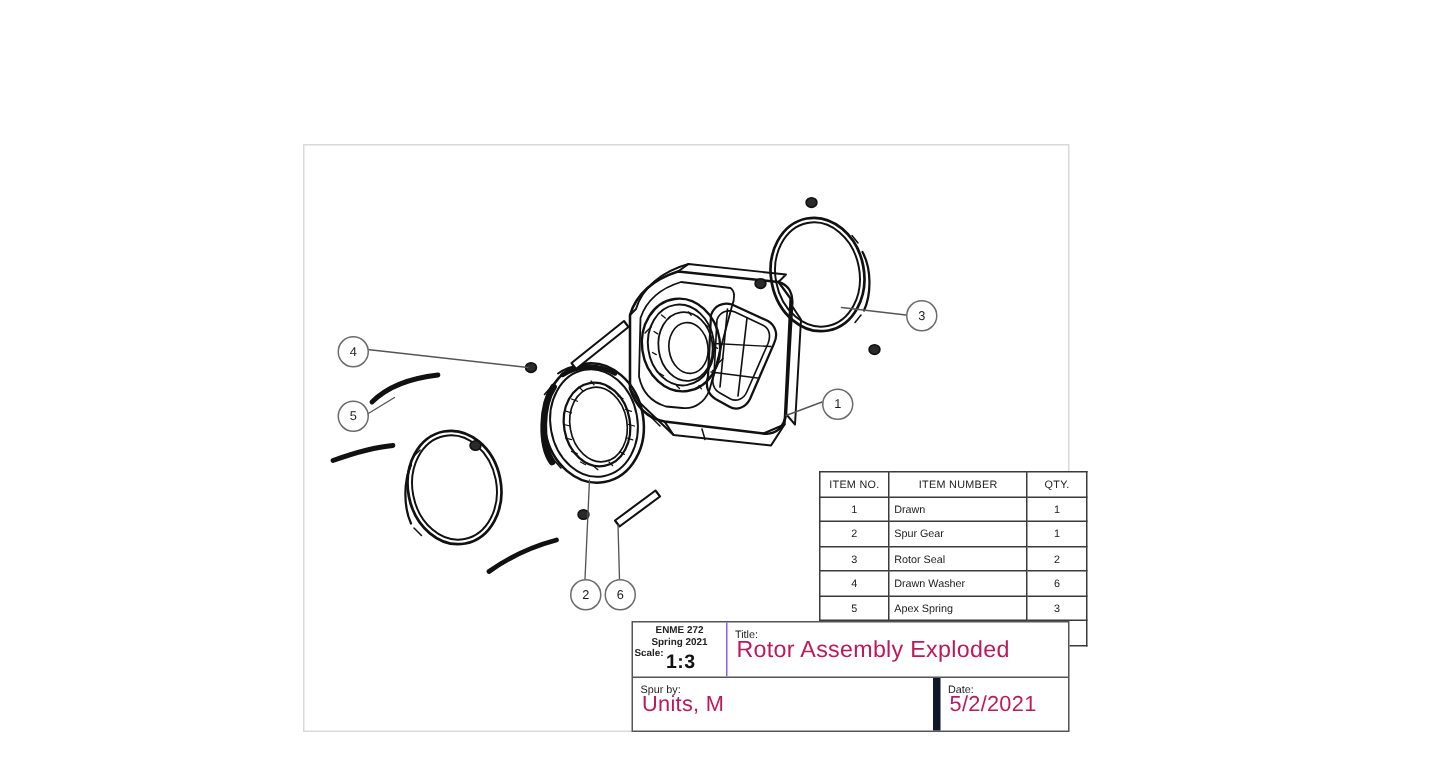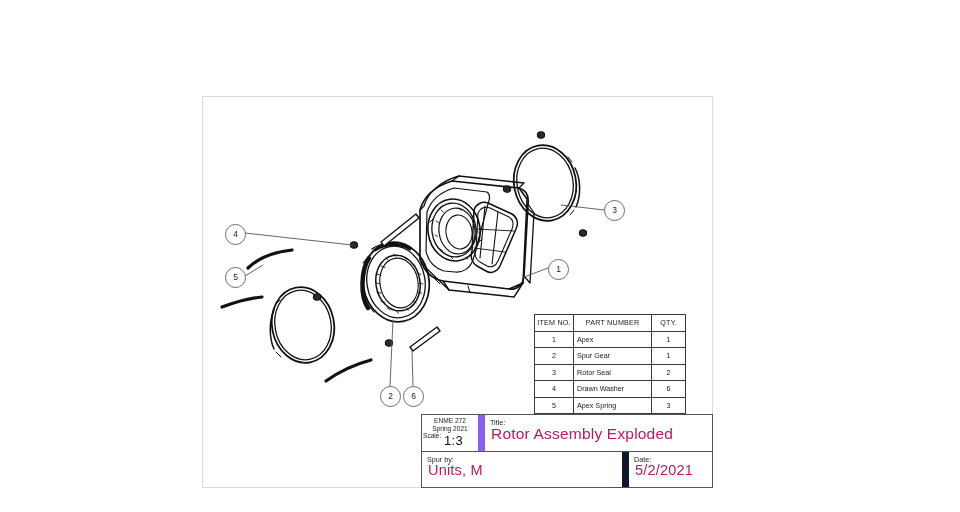--- a/index.html
+++ b/index.html
@@ -39,23 +39,23 @@
     left: 0;
     top: 0;
     width: 960px;
     height: 512px;
     pointer-events: none;
   }
 
   
   #bom-table {
     position: absolute;
-    left: 534px;
+    left: 546px;
     top: 314px;
-    width: 152px;
+    width: 179px;
     border-collapse: collapse;
     background: #fff;
     font-family: "Liberation Sans", sans-serif;
   }
   #bom-table td, #bom-table th {
     border: 1px solid #3a3a3a;
     font-size: 7.2px;
     color: #1a1a1a;
     padding: 0;
     height: 15.5px;
@@ -79,30 +79,31 @@
     border: 1px solid #555;
     background: #fff;
     display: flex;
     flex-direction: column;
   }
   .tb-row { display: flex; flex: 1 1 0; min-height: 0; }
   .tb-row.top { border-bottom: 1px solid #555; }
   .tb-left {
     width: 63px;
     box-sizing: border-box;
-    border-right: 7px solid #8b5cf6;
+    border-right: 1px solid #8b5cf6;
     position: relative;
     flex: 0 0 63px;
+    font-weight: bold;
   }
   .tb-main { flex: 1 1 auto; position: relative; box-sizing: border-box; }
   .tb-date {
     width: 90px;
     flex: 0 0 90px;
     box-sizing: border-box;
-    border-left: 7px solid #0f172a;
+    border-left: 5px solid #0f172a;
     position: relative;
     text-decoration: underline;
   }
   .course-line {
     position: absolute;
     left: 0; right: 0;
     text-align: center;
     font-size: 6.6px;
     color: #222;
     line-height: 8.4px;
@@ -334,28 +335,28 @@
     <span>3</span>
   </div>
   <div class="balloon" style="left:548px; top:259px;">
     <span>1</span>
   </div>
 
   <table id="bom-table">
     <thead>
       <tr>
         <td class="c-item">ITEM NO.</td>
-        <td class="c-part">PART NUMBER</td>
+        <td class="c-part">ITEM NUMBER</td>
         <td class="c-qty">QTY.</td>
       </tr>
     </thead>
     <tbody>
       <tr>
         <td class="c-item">1</td>
-        <td class="c-part">Apex</td>
+        <td class="c-part">Drawn</td>
         <td class="c-qty">1</td>
       </tr>
       <tr>
         <td class="c-item">2</td>
         <td class="c-part">Spur Gear</td>
         <td class="c-qty">1</td>
       </tr>
       <tr>
         <td class="c-item">3</td>
         <td class="c-part">Rotor Seal</td>

